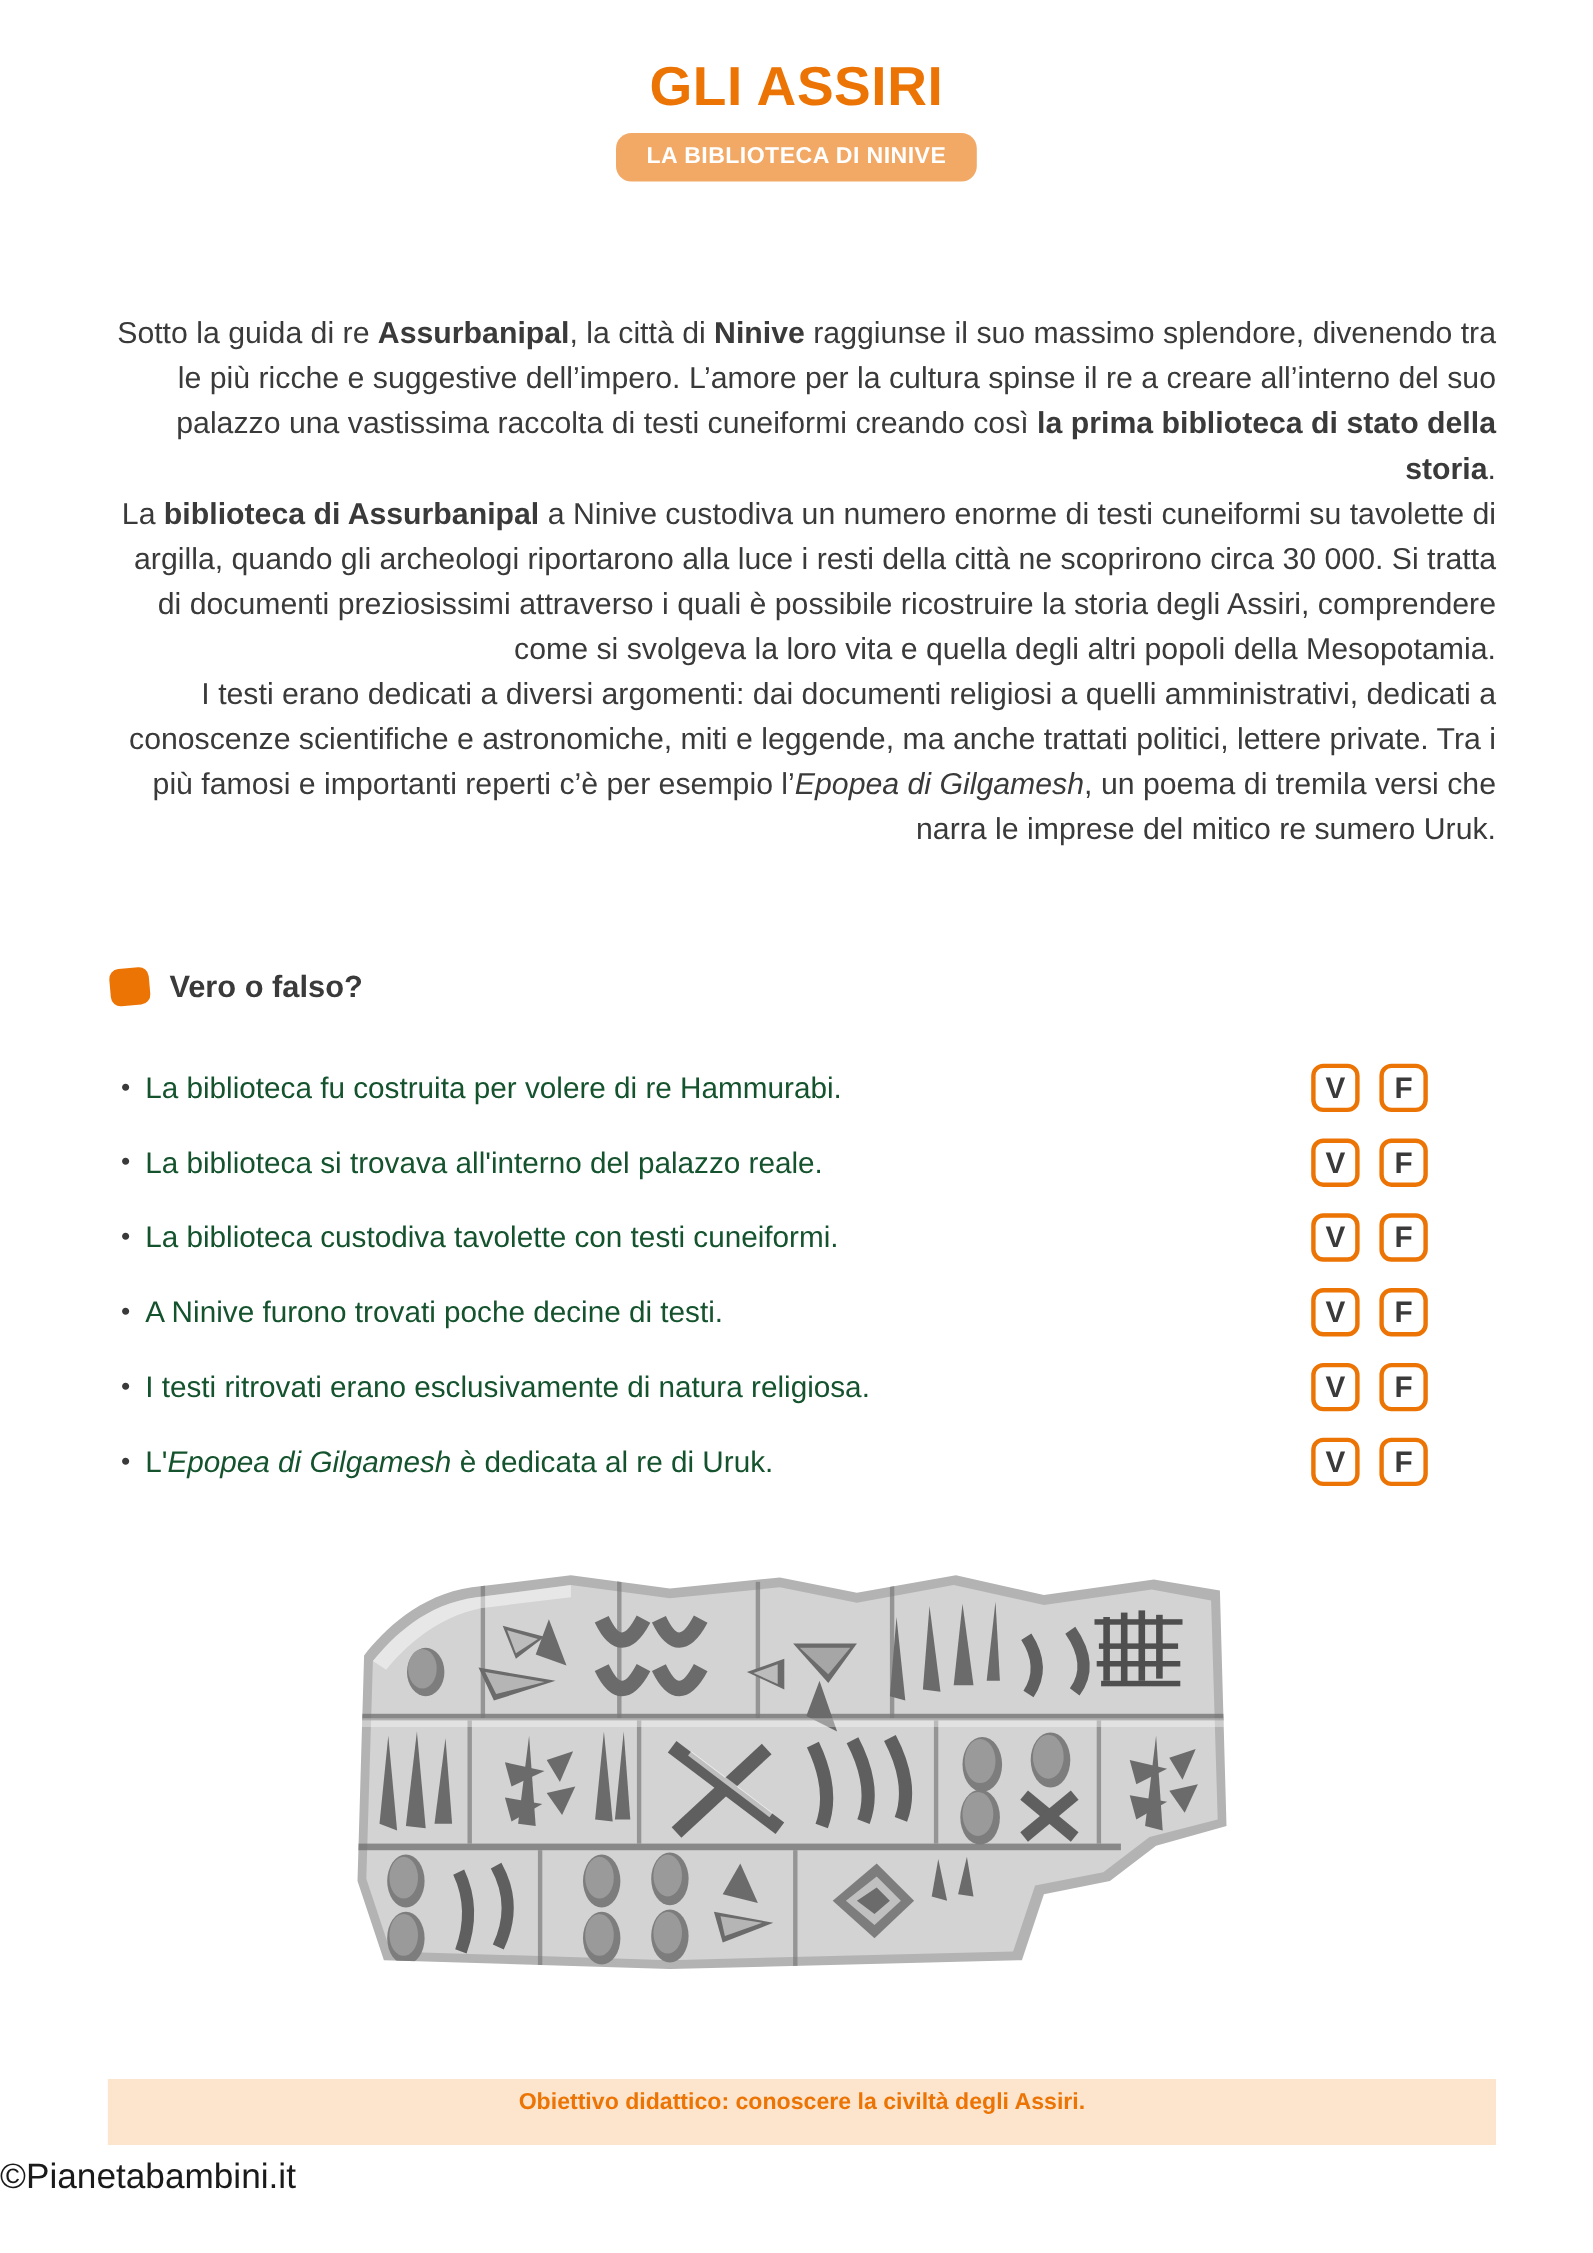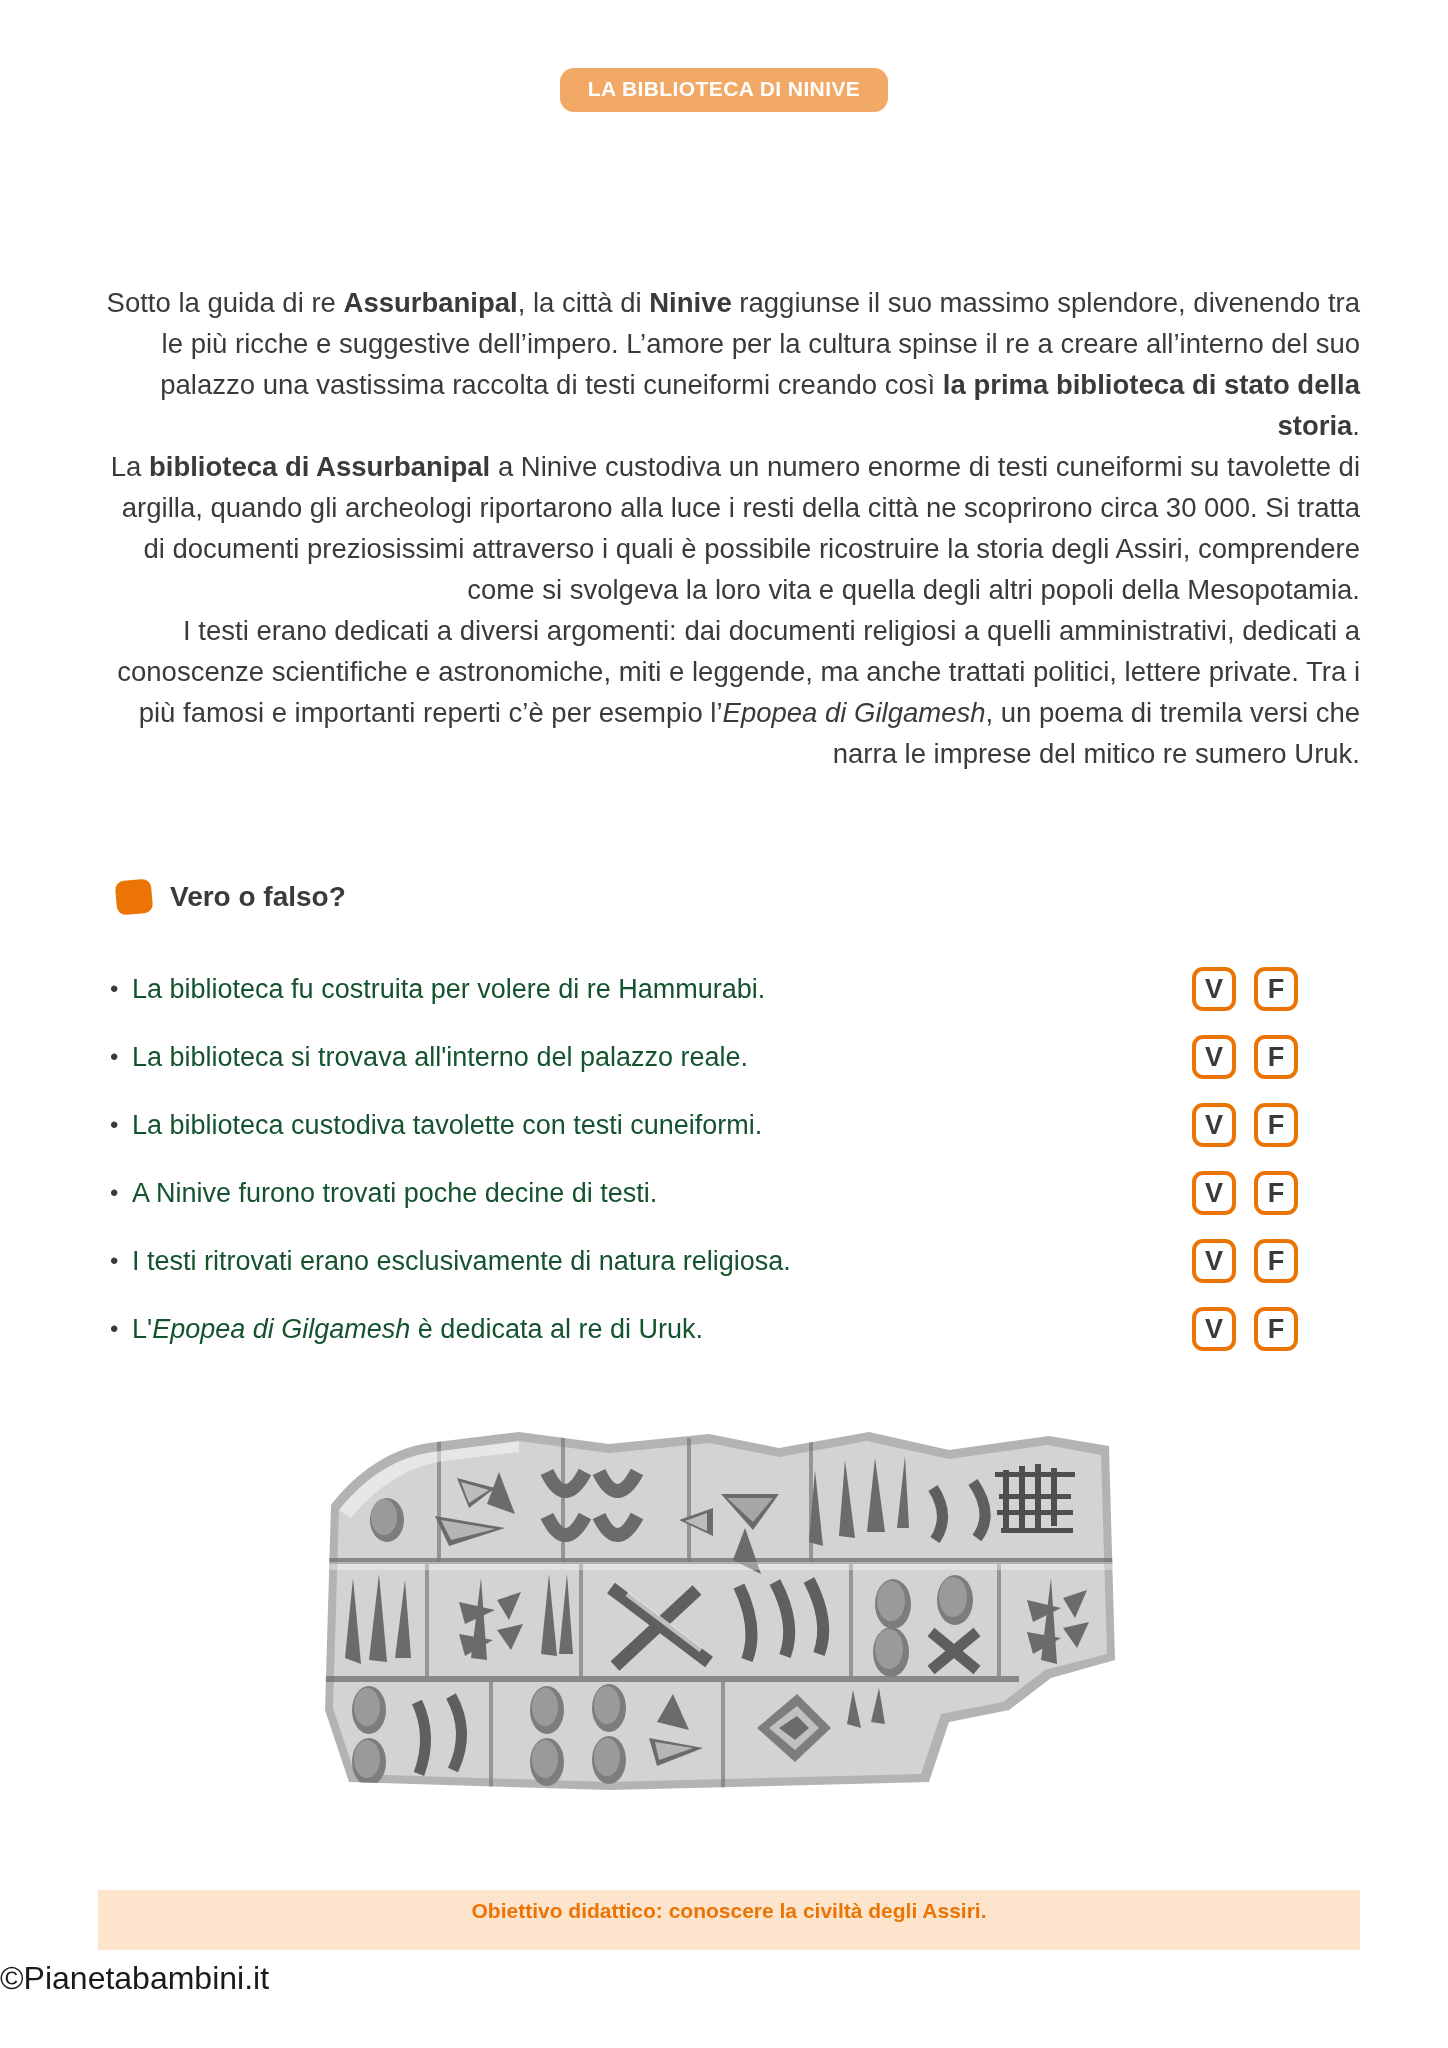--- a/index.html
+++ b/index.html
@@ -60,21 +60,20 @@
   .intro-text i { font-style: italic; }
 
   
   .vf-heading {
     position: absolute;
     left: 100px;
     top: 880px;
     display: flex;
     align-items: center;
     gap: 18px;
-    margin-left: 16px;
   }
   .vf-square {
     width: 36px;
     height: 34px;
     background: #EC7404;
     border-radius: 9px;
     transform: rotate(-5deg);
     flex: none;
   }
   .vf-label {
@@ -165,20 +164,21 @@
     top: 1960px;
     text-align: left;
     font-size: 32px;
     color: #1a1a1a;
   }
 </style>
 </head>
 <body>
 
 <div class="page-header">
+  <h1 class="main-title">GLI ASSIRI</h1>
   <div class="subtitle-banner">LA BIBLIOTECA DI NINIVE</div>
 </div>
 
 <div class="content">
   <p class="intro-text"><span>Sotto la guida di re </span><b>Assurbanipal</b><span>, la città di </span><b>Ninive</b><span> raggiunse il suo massimo splendore, divenendo tra le più ricche e suggestive dell’impero. L’amore per la cultura spinse il re a creare all’interno del suo palazzo una vastissima raccolta di testi cuneiformi creando così </span><b>la prima biblioteca di stato della storia</b><span>.</span><br><span>La </span><b>biblioteca di Assurbanipal</b><span> a Ninive custodiva un numero enorme di testi cuneiformi su tavolette di argilla, quando gli archeologi riportarono alla luce i resti della città ne scoprirono circa 30 000. Si tratta di documenti preziosissimi attraverso i quali è possibile ricostruire la storia degli Assiri, comprendere come si svolgeva la loro vita e quella degli altri popoli della Mesopotamia.</span><br><span>I testi erano dedicati a diversi argomenti: dai documenti religiosi a quelli amministrativi, dedicati a conoscenze scientifiche e astronomiche, miti e leggende, ma anche trattati politici, lettere private. Tra i più famosi e importanti reperti c’è per esempio l’</span><i>Epopea di Gilgamesh</i><span>, un poema di tremila versi che narra le imprese del mitico re sumero Uruk.</span></p>
 </div>
 
 <div class="vf-heading">
   <span class="vf-square"></span>
   <span class="vf-label">Vero o falso?</span>

